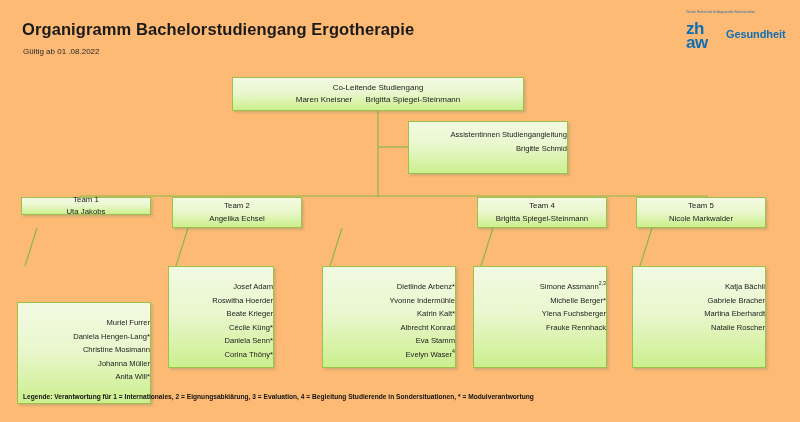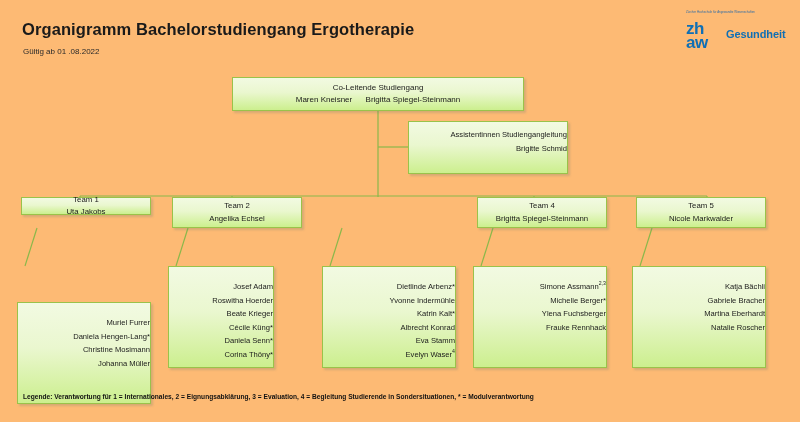--- a/index.html
+++ b/index.html
@@ -209,20 +209,21 @@
   <div class="box box-center" style="left:636px; top:197px; width:130px; height:31px;">
     <div class="team-name">Team 5</div>
     <div class="team-name">Nicole Markwalder</div>
   </div>
 
   <div class="box box-list" id="members-1" style="left:17px; top:266px; width:134px; height:102px;margin-top:36px;">
       <div class="list-line">Muriel Furrer</div>
       <div class="list-line">Daniela Hengen-Lang*</div>
       <div class="list-line">Christine Mosimann</div>
       <div class="list-line">Johanna Müller</div>
+      <div class="list-line">Anita Will*</div>
     </div>
   <div class="box box-list" id="members-2" style="left:168px; top:266px; width:106px; height:102px;">
       <div class="list-line">Josef Adam</div>
       <div class="list-line">Roswitha Hoerder</div>
       <div class="list-line">Beate Krieger</div>
       <div class="list-line">Cécile Küng*</div>
       <div class="list-line">Daniela Senn*</div>
       <div class="list-line">Corina Thöny*</div>
     </div>
   <div class="box box-list" id="members-3" style="left:322px; top:266px; width:134px; height:102px;">

